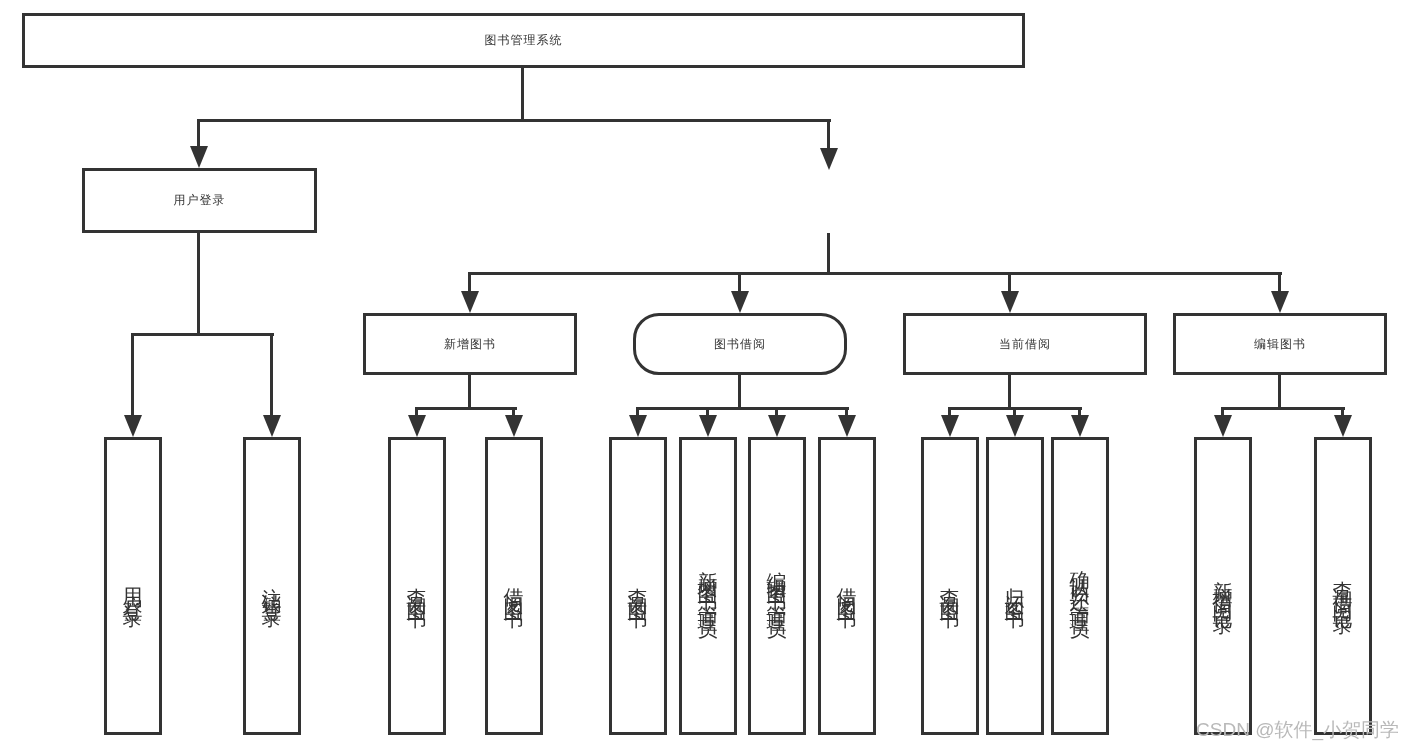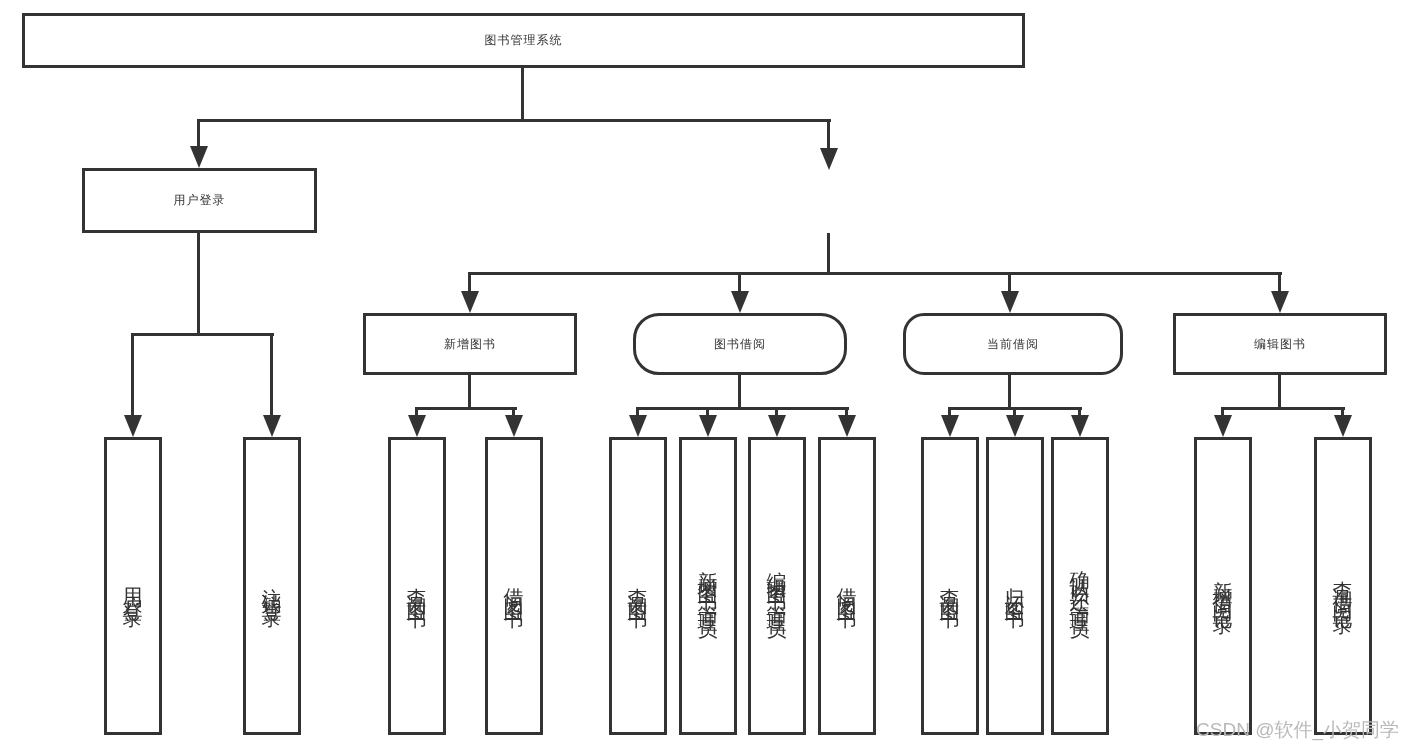--- a/index.html
+++ b/index.html
@@ -71,21 +71,21 @@
   <div class="arrow" style="left:731px;top:291px;"></div>
   <div class="arrow" style="left:1001px;top:291px;"></div>
   <div class="arrow" style="left:1271px;top:291px;"></div>
 
   <div class="box" style="left:363px;top:313px;width:214px;height:62px;">
     <span class="hlabel">新增图书</span>
   </div>
   <div class="box" style="left:633px;top:313px;width:214px;height:62px;border-radius:26px;">
     <span class="hlabel">图书借阅</span>
   </div>
-  <div class="box" style="left:903px;top:313px;width:220px;height:62px;border-radius:21px;">
+  <div class="box" style="left:903px;top:313px;width:244px;height:62px;">
     <span class="hlabel">当前借阅</span>
   </div>
   <div class="box" style="left:1173px;top:313px;width:214px;height:62px;">
     <span class="hlabel">编辑图书</span>
   </div>
 
   <div class="vline" style="left:468px;top:375px;height:35px;"></div>
   <div class="vline" style="left:738px;top:375px;height:35px;"></div>
   <div class="vline" style="left:1008px;top:375px;height:35px;"></div>
   <div class="vline" style="left:1278px;top:375px;height:35px;"></div>

